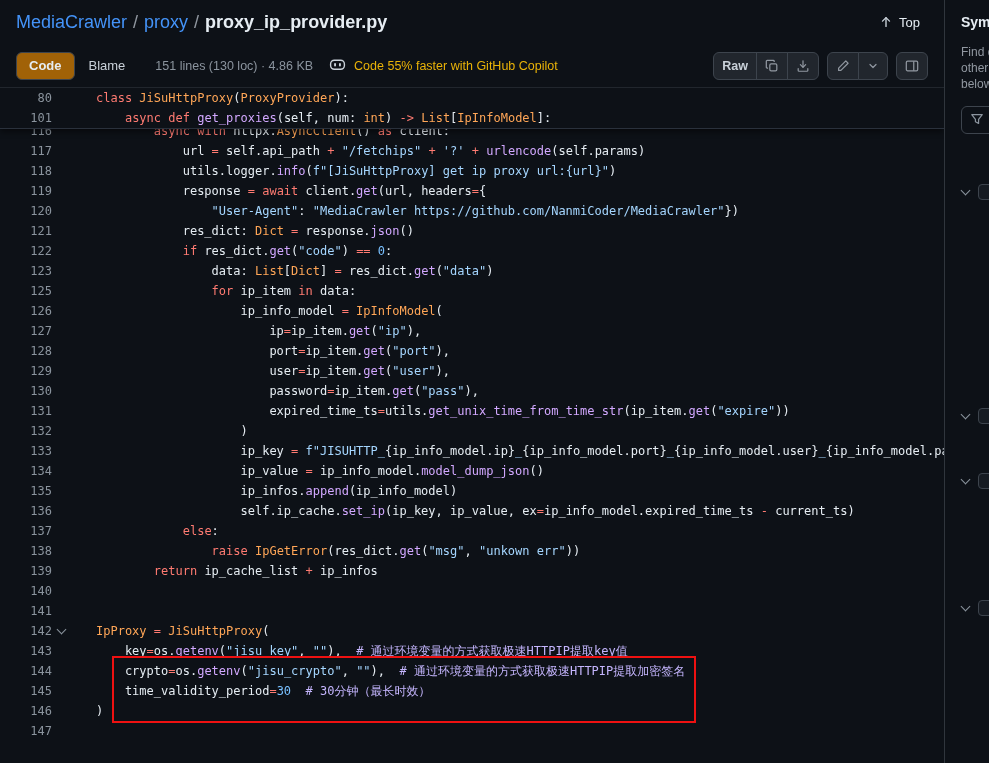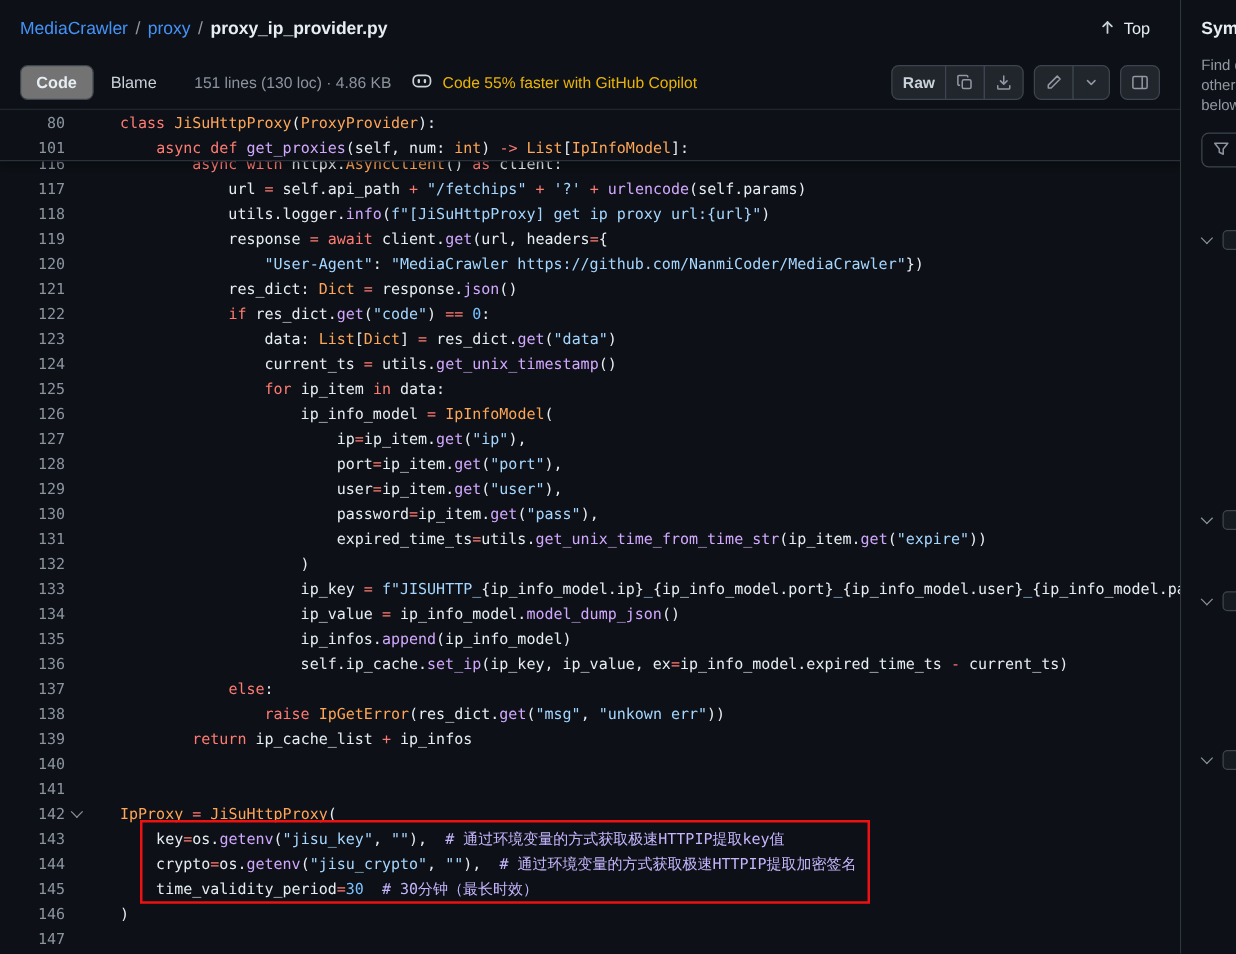--- a/index.html
+++ b/index.html
@@ -8,34 +8,34 @@
     background:#0d1117;
     color:#e6edf3;
     font-family:"Liberation Sans", sans-serif;
     font-size:13px;
   }
   .page { display:flex; width:989px; height:763px; }
   .main { width:945px; flex:0 0 945px; border-right:1px solid #30363d; display:flex; flex-direction:column; }
 
   
   .topbar { height:44px; display:flex; align-items:center; padding:0 16px; justify-content:space-between; }
-  .breadcrumb { display:flex; align-items:center; gap:6px; font-size:14px; }
+  .breadcrumb { display:flex; align-items:center; gap:6px; font-size:18px; }
   .breadcrumb a { color:#4493f8; text-decoration:none; cursor:pointer; }
   .breadcrumb .sep { color:#9198a1; }
   .breadcrumb .file { color:#e6edf3; font-weight:600; }
   .top-btn { display:flex; align-items:center; gap:6px; color:#e6edf3; font-size:13px; cursor:pointer;
              padding:4px 8px; border-radius:6px; background:transparent; border:none; }
   .top-btn svg { display:block; }
 
   
   .toolbar { height:44px; display:flex; align-items:center; padding:0 16px; gap:16px;
              border-bottom:1px solid #21262d; }
   .seg { display:flex; align-items:center; }
   .seg-code { height:28px; padding:0 12px; display:flex; align-items:center;
-              background:#737373; border:1px solid #3d444d; border-radius:6px;
+              background:#a16207; border:1px solid #3d444d; border-radius:6px;
               font-weight:600; font-size:13px; color:#e6edf3; cursor:pointer; }
   .seg-blame { height:28px; padding:0 14px; display:flex; align-items:center;
                color:#c9d1d9; font-size:13px; cursor:pointer; }
   .meta { color:#8b949e; font-size:12.5px; white-space:nowrap; }
   .copilot { display:flex; align-items:center; gap:8px; font-size:12.5px; color:#eab308; cursor:pointer; white-space:nowrap; }
   .toolbar-right { margin-left:auto; display:flex; align-items:center; gap:8px; }
   .btn-group { display:flex; }
   .btn { height:28px; min-width:28px; display:flex; align-items:center; justify-content:center;
          background:#21262d; border:1px solid #3d444d; color:#c9d1d9; font-size:12.5px;
          font-weight:600; padding:0 8px; cursor:pointer; }
@@ -176,21 +176,20 @@
           <div class="crow"><span class="ln">116</span><span class="fold"></span><span class="ctext"><span class="tk-p">        </span><span class="tk-k">async</span><span class="tk-p"> </span><span class="tk-k">with</span><span class="tk-p"> httpx.</span><span class="tk-t">AsyncClient</span><span class="tk-p">() </span><span class="tk-k">as</span><span class="tk-p"> client:</span></span></div>
         </div>
       <div id="lines">
           <div class="crow"><span class="ln">117</span><span class="fold"></span><span class="ctext"><span class="tk-p">            url </span><span class="tk-k">=</span><span class="tk-p"> self.api_path </span><span class="tk-k">+</span><span class="tk-p"> </span><span class="tk-s">"/fetchips"</span><span class="tk-p"> </span><span class="tk-k">+</span><span class="tk-p"> </span><span class="tk-s">'?'</span><span class="tk-p"> </span><span class="tk-k">+</span><span class="tk-p"> </span><span class="tk-f">urlencode</span><span class="tk-p">(self.params)</span></span></div>
           <div class="crow"><span class="ln">118</span><span class="fold"></span><span class="ctext"><span class="tk-p">            utils.logger.</span><span class="tk-f">info</span><span class="tk-p">(</span><span class="tk-s">f"[JiSuHttpProxy] get ip proxy url:{url}"</span><span class="tk-p">)</span></span></div>
           <div class="crow"><span class="ln">119</span><span class="fold"></span><span class="ctext"><span class="tk-p">            response </span><span class="tk-k">=</span><span class="tk-p"> </span><span class="tk-k">await</span><span class="tk-p"> client.</span><span class="tk-f">get</span><span class="tk-p">(url, headers</span><span class="tk-k">=</span><span class="tk-p">{</span></span></div>
           <div class="crow"><span class="ln">120</span><span class="fold"></span><span class="ctext"><span class="tk-p">                </span><span class="tk-s">"User-Agent"</span><span class="tk-p">: </span><span class="tk-s">"MediaCrawler https://github.com/NanmiCoder/MediaCrawler"</span><span class="tk-p">})</span></span></div>
           <div class="crow"><span class="ln">121</span><span class="fold"></span><span class="ctext"><span class="tk-p">            res_dict: </span><span class="tk-t">Dict</span><span class="tk-p"> </span><span class="tk-k">=</span><span class="tk-p"> response.</span><span class="tk-f">json</span><span class="tk-p">()</span></span></div>
           <div class="crow"><span class="ln">122</span><span class="fold"></span><span class="ctext"><span class="tk-p">            </span><span class="tk-k">if</span><span class="tk-p"> res_dict.</span><span class="tk-f">get</span><span class="tk-p">(</span><span class="tk-s">"code"</span><span class="tk-p">) </span><span class="tk-k">==</span><span class="tk-p"> </span><span class="tk-n">0</span><span class="tk-p">:</span></span></div>
           <div class="crow"><span class="ln">123</span><span class="fold"></span><span class="ctext"><span class="tk-p">                data: </span><span class="tk-t">List</span><span class="tk-p">[</span><span class="tk-t">Dict</span><span class="tk-p">] </span><span class="tk-k">=</span><span class="tk-p"> res_dict.</span><span class="tk-f">get</span><span class="tk-p">(</span><span class="tk-s">"data"</span><span class="tk-p">)</span></span></div>
-          <div class="crow"><span class="ln">124</span><span class="fold"></span><span class="ctext"><span class="tk-p">                current_ts </span><span class="tk-k">=</span><span class="tk-p"> utils.</span><span class="tk-f">get_unix_timestamp</span><span class="tk-p">()</span></span></div>
           <div class="crow"><span class="ln">125</span><span class="fold"></span><span class="ctext"><span class="tk-p">                </span><span class="tk-k">for</span><span class="tk-p"> ip_item </span><span class="tk-k">in</span><span class="tk-p"> data:</span></span></div>
           <div class="crow"><span class="ln">126</span><span class="fold"></span><span class="ctext"><span class="tk-p">                    ip_info_model </span><span class="tk-k">=</span><span class="tk-p"> </span><span class="tk-t">IpInfoModel</span><span class="tk-p">(</span></span></div>
           <div class="crow"><span class="ln">127</span><span class="fold"></span><span class="ctext"><span class="tk-p">                        ip</span><span class="tk-k">=</span><span class="tk-p">ip_item.</span><span class="tk-f">get</span><span class="tk-p">(</span><span class="tk-s">"ip"</span><span class="tk-p">),</span></span></div>
           <div class="crow"><span class="ln">128</span><span class="fold"></span><span class="ctext"><span class="tk-p">                        port</span><span class="tk-k">=</span><span class="tk-p">ip_item.</span><span class="tk-f">get</span><span class="tk-p">(</span><span class="tk-s">"port"</span><span class="tk-p">),</span></span></div>
           <div class="crow"><span class="ln">129</span><span class="fold"></span><span class="ctext"><span class="tk-p">                        user</span><span class="tk-k">=</span><span class="tk-p">ip_item.</span><span class="tk-f">get</span><span class="tk-p">(</span><span class="tk-s">"user"</span><span class="tk-p">),</span></span></div>
           <div class="crow"><span class="ln">130</span><span class="fold"></span><span class="ctext"><span class="tk-p">                        password</span><span class="tk-k">=</span><span class="tk-p">ip_item.</span><span class="tk-f">get</span><span class="tk-p">(</span><span class="tk-s">"pass"</span><span class="tk-p">),</span></span></div>
           <div class="crow"><span class="ln">131</span><span class="fold"></span><span class="ctext"><span class="tk-p">                        expired_time_ts</span><span class="tk-k">=</span><span class="tk-p">utils.</span><span class="tk-f">get_unix_time_from_time_str</span><span class="tk-p">(ip_item.</span><span class="tk-f">get</span><span class="tk-p">(</span><span class="tk-s">"expire"</span><span class="tk-p">))</span></span></div>
           <div class="crow"><span class="ln">132</span><span class="fold"></span><span class="ctext"><span class="tk-p">                    )</span></span></div>
           <div class="crow"><span class="ln">133</span><span class="fold"></span><span class="ctext"><span class="tk-p">                    ip_key </span><span class="tk-k">=</span><span class="tk-p"> </span><span class="tk-s">f"JISUHTTP_</span><span class="tk-p">{ip_info_model.ip}</span><span class="tk-s">_</span><span class="tk-p">{ip_info_model.port}</span><span class="tk-s">_</span><span class="tk-p">{ip_info_model.user}</span><span class="tk-s">_</span><span class="tk-p">{ip_info_model.password}</span></span></div>
           <div class="crow"><span class="ln">134</span><span class="fold"></span><span class="ctext"><span class="tk-p">                    ip_value </span><span class="tk-k">=</span><span class="tk-p"> ip_info_model.</span><span class="tk-f">model_dump_json</span><span class="tk-p">()</span></span></div>

